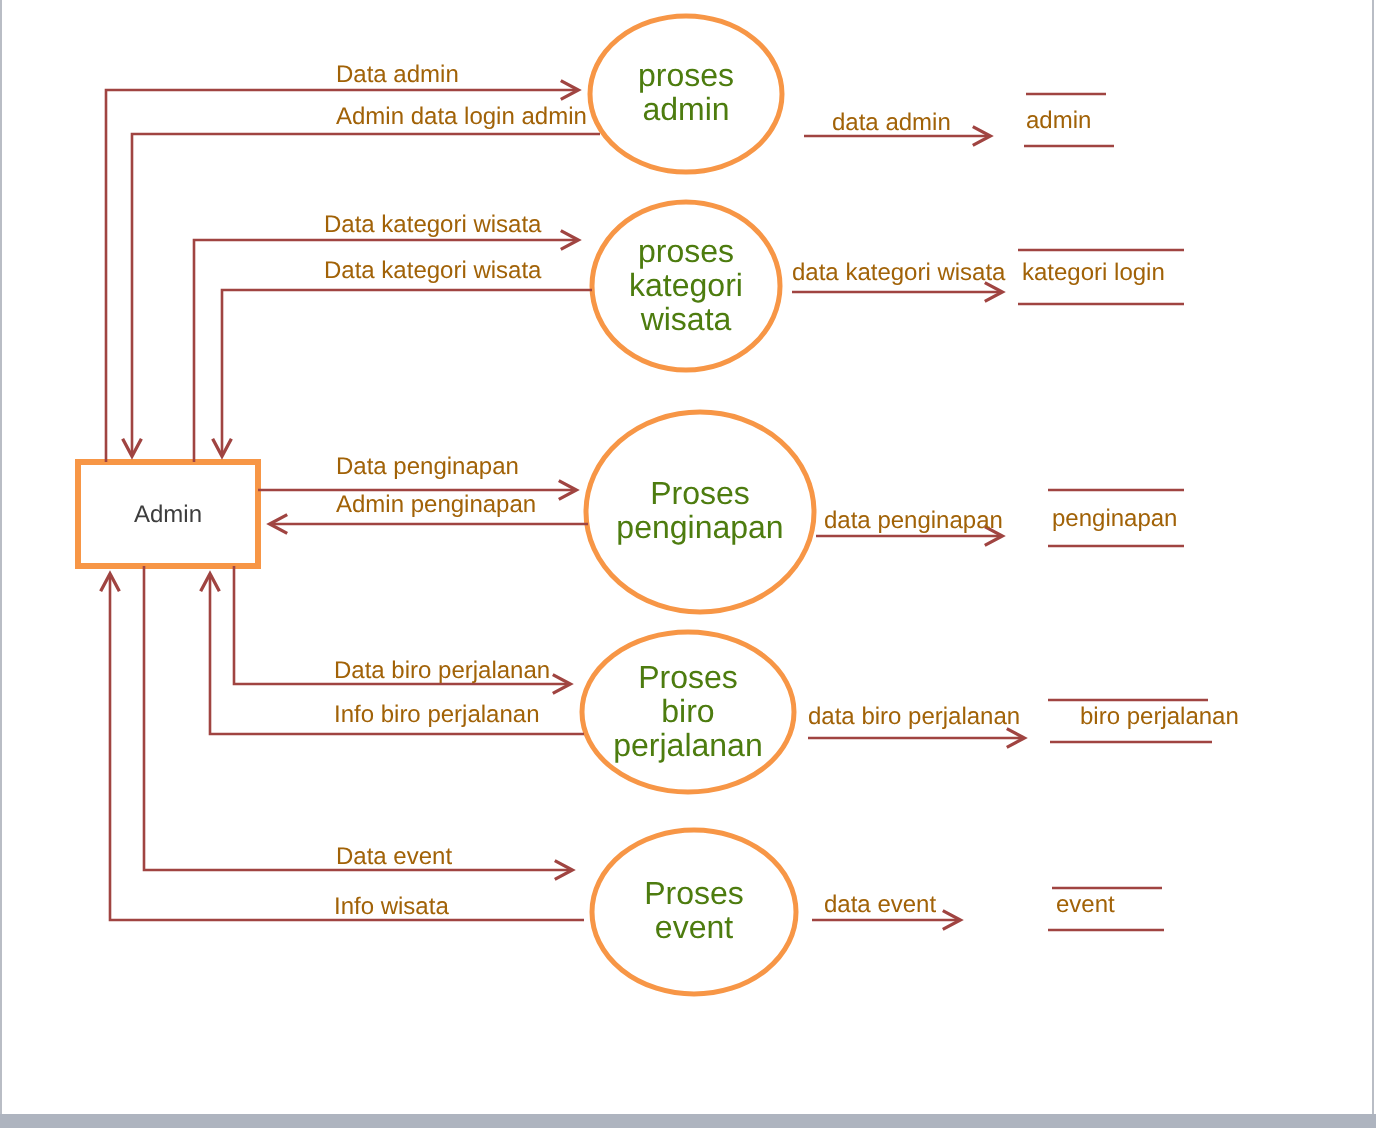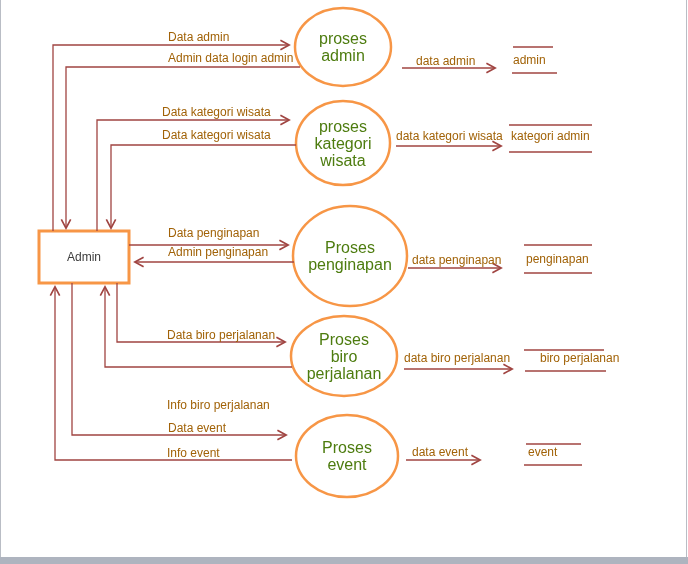--- a/index.html
+++ b/index.html
@@ -109,32 +109,32 @@
 event</span>
   </div>
 
   <span class="lbl" style="left:168px;top:31px;">Data admin</span>
   <span class="lbl" style="left:168px;top:52px;">Admin data login admin</span>
   <span class="lbl" style="left:162px;top:106px;">Data kategori wisata</span>
   <span class="lbl" style="left:162px;top:129px;">Data kategori wisata</span>
   <span class="lbl" style="left:168px;top:227px;">Data penginapan</span>
   <span class="lbl" style="left:168px;top:246px;">Admin penginapan</span>
   <span class="lbl" style="left:167px;top:329px;">Data biro perjalanan</span>
-  <span class="lbl" style="left:167px;top:351px;margin-top:48px;">Info biro perjalanan</span>
+  <span class="lbl" style="left:167px;top:351px;">Info biro perjalanan</span>
   <span class="lbl" style="left:168px;top:422px;">Data event</span>
-  <span class="lbl" style="left:167px;top:447px;">Info event</span>
+  <span class="lbl" style="left:167px;top:447px;">Info wisata</span>
 
   <span class="lbl" style="left:416px;top:55px;">data admin</span>
   <span class="lbl" style="left:396px;top:130px;">data kategori wisata</span>
   <span class="lbl" style="left:412px;top:254px;">data penginapan</span>
   <span class="lbl" style="left:404px;top:352px;">data biro perjalanan</span>
   <span class="lbl" style="left:412px;top:446px;">data event</span>
 
   <span class="lbl" style="left:513px;top:54px;">admin</span>
-  <span class="lbl" style="left:511px;top:130px;">kategori admin</span>
+  <span class="lbl" style="left:511px;top:130px;">kategori login</span>
   <span class="lbl" style="left:526px;top:253px;">penginapan</span>
   <span class="lbl" style="left:527px;top:352px;padding-left:13px;">biro perjalanan</span>
   <span class="lbl" style="left:528px;top:446px;">event</span>
 
   <div class="border-left"></div>
   <div class="border-right"></div>
   <div class="bottom-bar"></div>
 </div>
 
 </body></html>

